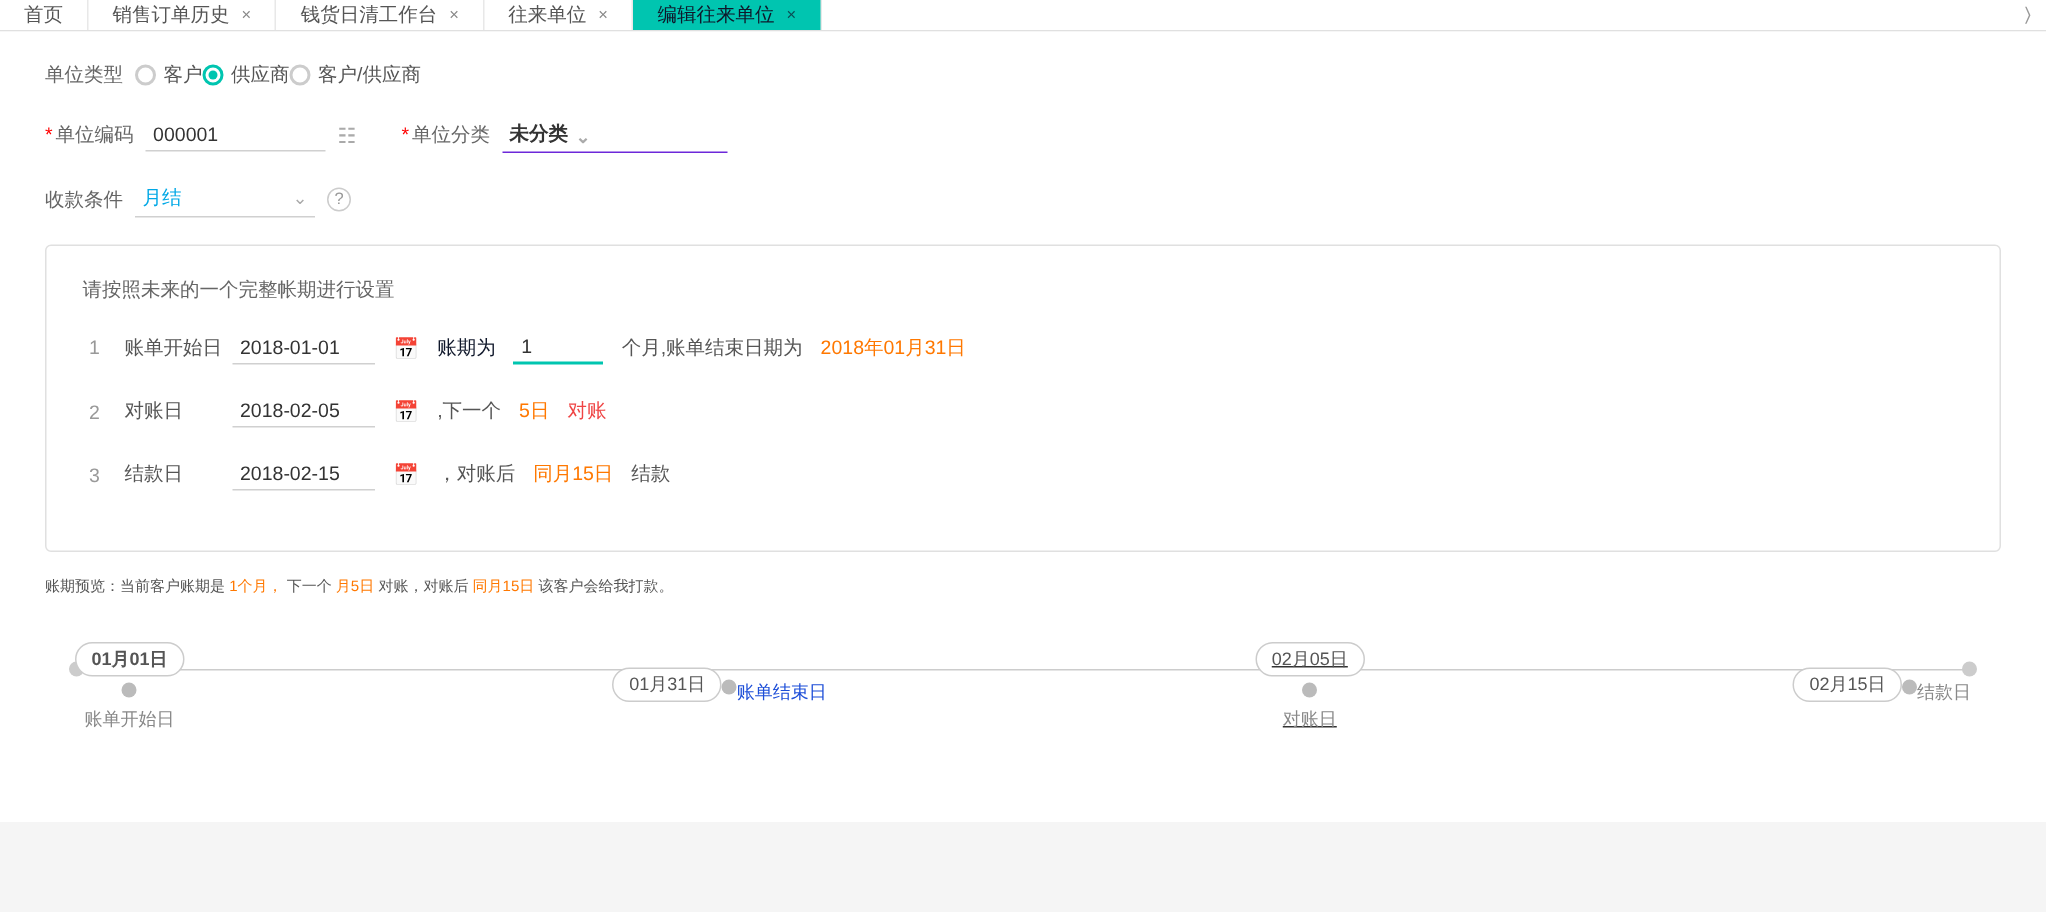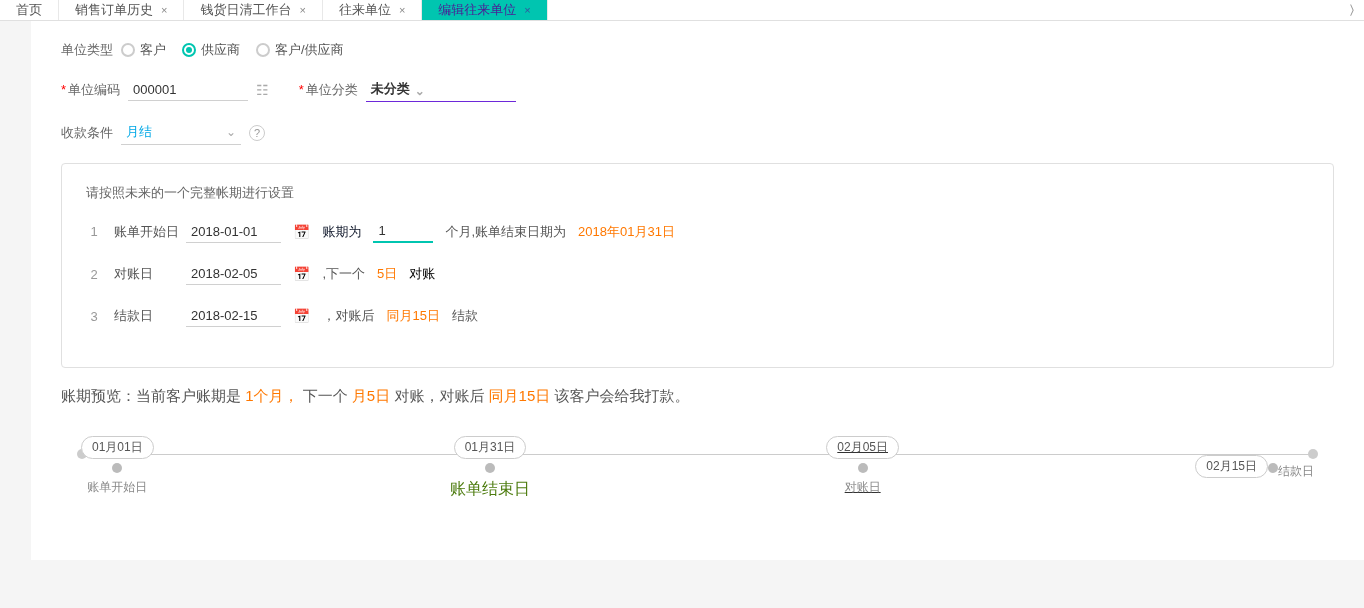--- a/index.html
+++ b/index.html
@@ -19,41 +19,40 @@
       padding: 0 16px;
       cursor: pointer;
       border-right: 1px solid #e8e8e8;
       font-size: 13px;
       color: #555;
       white-space: nowrap;
       gap: 6px;
     }
     .tab-item.active {
       background: #00c5b0;
-      color: #4c1d95;
+      color: #0f172a;
     }
     .tab-close {
       font-size: 11px;
       opacity: 0.7;
       margin-left: 2px;
     }
     .tab-arrow {
       margin-left: auto;
       display: flex;
       align-items: center;
       padding: 0 10px;
       cursor: pointer;
       color: #999;
     }
 
     
     .main-content {
       background: #fff;
       padding: 20px 30px;
-      margin-left: 31px;
     }
 
     
     .form-row {
       display: flex;
       align-items: center;
       margin-bottom: 18px;
       gap: 30px;
     }
     .form-field {
@@ -81,21 +80,20 @@
     .input-icon {
       color: #aaa;
       cursor: pointer;
       font-size: 14px;
     }
 
     
     .radio-group {
       display: flex;
       align-items: center;
-      gap: 16px;
     }
     .radio-item {
       display: flex;
       align-items: center;
       gap: 5px;
       cursor: pointer;
       color: #555;
     }
     .radio-circle {
       width: 14px;
@@ -213,21 +211,21 @@
       font-size: 13px;
       color: #333;
       background: transparent;
       width: 60px;
     }
     .text-orange { color: #ff7800; }
 
     
     .preview-text {
       color: #555;
-      font-size: 15px;
+      font-size: 10px;
       margin-bottom: 20px;
       line-height: 1.6;
     }
   </style>
 </head>
 <body>
 
 <div class="tab-bar">
   <div class="tab-item">
     <span>首页</span>
@@ -317,21 +315,21 @@
       <span class="text-orange">2018年01月31日</span>
     </div>
 
     <div class="setting-row">
       <span class="setting-num">2</span>
       <span class="setting-row-label">对账日</span>
       <input class="date-input" value="2018-02-05" style="">
       <span class="cal-icon">📅</span>
       <span style="color:#555;">,下一个</span>
       <span class="text-orange">5日</span>
-      <span style="color:#000000;">对账</span>
+      <span style="color:#ef4444;">对账</span>
     </div>
 
     <div class="setting-row">
       <span class="setting-num">3</span>
       <span class="setting-row-label">结款日</span>
       <input class="date-input" value="2018-02-15" style="">
       <span class="cal-icon">📅</span>
       <span style="color:#555;">，对账后</span>
       <span class="text-orange">同月15日</span>
       <span style="color:#555;">结款</span>
@@ -352,29 +350,29 @@
 
     <div style="position:absolute; top:26px; left:20px; right:20px; height:1px; background:#ccc;"></div>
 
     <div style="position:absolute; top:21px; left:16px; width:10px; height:10px; border-radius:50%; background:#ccc;"></div>
 
     <div style="position:absolute; top:21px; right:16px; width:10px; height:10px; border-radius:50%; background:#ccc;"></div>
 
     <div style="display:flex; justify-content:space-between; position:relative;">
 
       <div style="display:flex; flex-direction:column; align-items:center;">
-        <div style="background:#fff; border:1px solid #ccc; border-radius:12px; padding:2px 10px; font-size:12px; color:#555; margin-bottom:4px;">01月01日</div>
+        <div style="background:#fff; border:1px solid #ccc; border-radius:12px; padding:2px 10px; font-size:12px; color:#555; margin-bottom:4px;font-weight:bold;">01月01日</div>
         <div style="width:10px;height:10px;border-radius:50%;background:#bbb;"></div>
         <div style="font-size:12px;color:#888;margin-top:6px;">账单开始日</div>
       </div>
 
-      <div style="display:flex; flex-direction:column; align-items:center;">
+      <div style="display:flex; flex-direction:row; align-items:center;">
         <div style="background:#fff; border:1px solid #ccc; border-radius:12px; padding:2px 10px; font-size:12px; color:#555; margin-bottom:4px;">01月31日</div>
         <div style="width:10px;height:10px;border-radius:50%;background:#bbb;"></div>
-        <div style="font-size:16px;color:#4d7c0f;margin-top:6px;">账单结束日</div>
+        <div style="font-size:12px;color:#1d4ed8;margin-top:6px;">账单结束日</div>
       </div>
 
       <div style="display:flex; flex-direction:column; align-items:center;text-decoration:underline;">
         <div style="background:#fff; border:1px solid #ccc; border-radius:12px; padding:2px 10px; font-size:12px; color:#555; margin-bottom:4px;">02月05日</div>
         <div style="width:10px;height:10px;border-radius:50%;background:#bbb;"></div>
         <div style="font-size:12px;color:#888;margin-top:6px;">对账日</div>
       </div>
 
       <div style="display:flex; flex-direction:row; align-items:center;">
         <div style="background:#fff; border:1px solid #ccc; border-radius:12px; padding:2px 10px; font-size:12px; color:#555; margin-bottom:4px;">02月15日</div>

